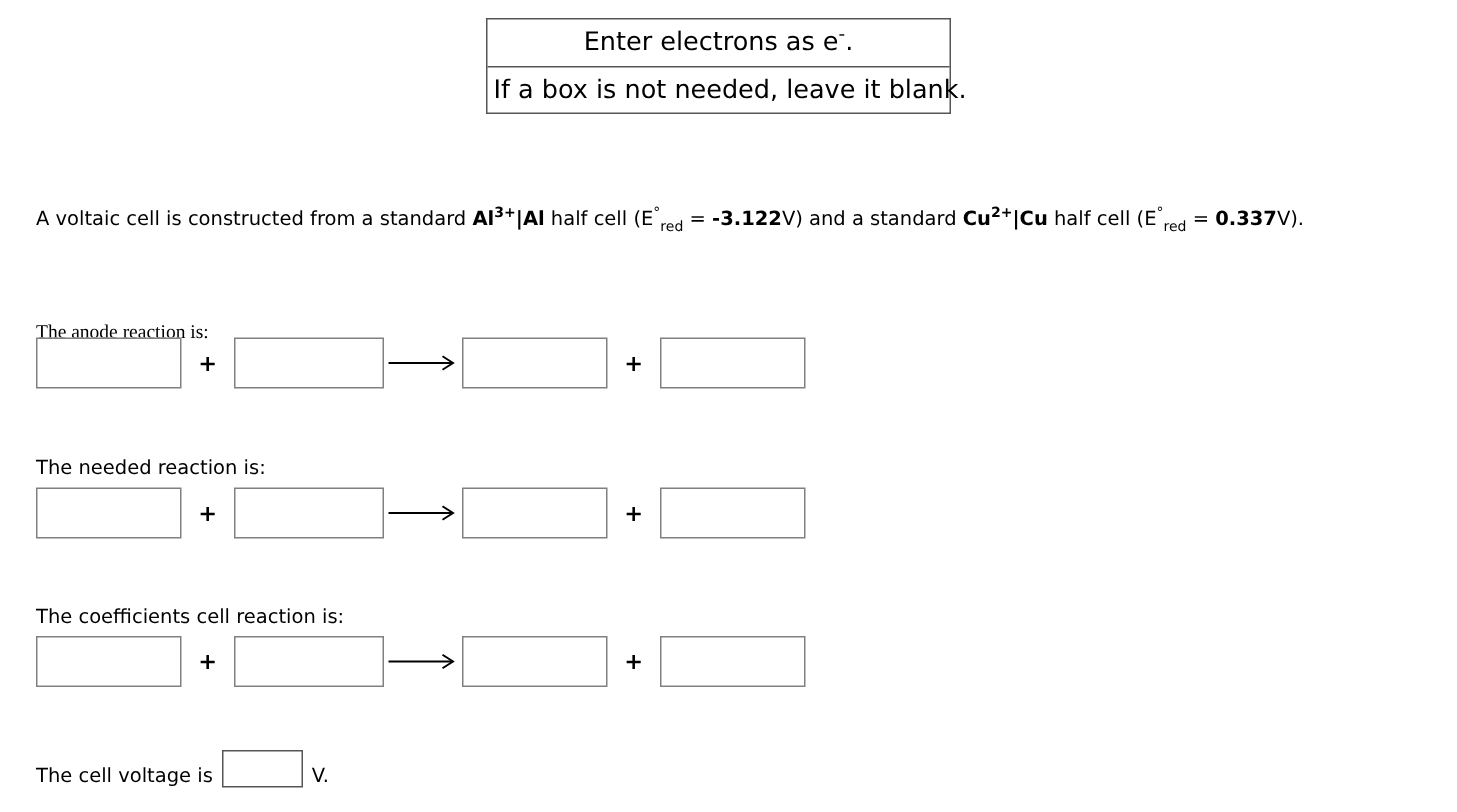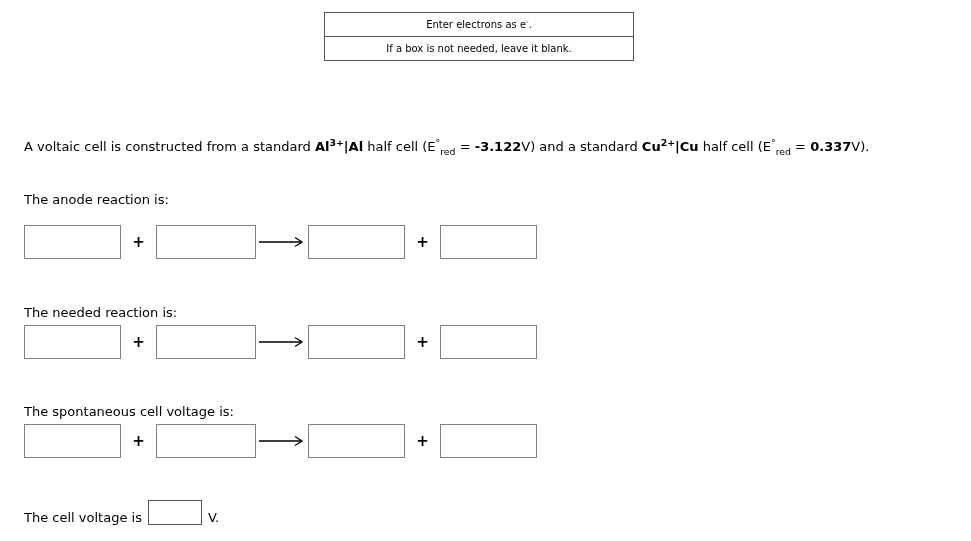--- a/index.html
+++ b/index.html
@@ -21,21 +21,21 @@
     position: absolute;
     left: 324px;
     top: 12px;
     width: 310px;
     border: 1px solid #555555;
     background: #ffffff;
     box-sizing: border-box;
   }
   .instruction-row {
     text-align: center;
-    font-size: 10px;
+    font-size: 17px;
     line-height: 1.1;
     padding: 6px 4px 6px 4px;
     white-space: nowrap;
     box-sizing: border-box;
   }
   .instruction-row + .instruction-row {
     border-top: 1px solid #555555;
   }
   .instruction-row.bold {
     font-weight: bold;
@@ -138,21 +138,21 @@
 
 <div class="instruction-box">
   <div class="instruction-row"><span>Enter electrons as e</span><sup>-</sup><span>.</span></div>
   <div class="instruction-row">If a box is not needed, leave it blank.</div>
 </div>
 
 <div class="problem">
   <span>A voltaic cell is constructed from a standard </span><b><span>Al</span><sup>3+</sup><span>|Al</span></b><span> half cell (E</span><sup>°</sup><sub>red</sub><span> = </span><b>-3.122</b><span>V) and a standard </span><b><span>Cu</span><sup>2+</sup><span>|Cu</span></b><span> half cell (E</span><sup>°</sup><sub>red</sub><span> = </span><b>0.337</b><span>V).</span>
 </div>
 
-<div class="section-label" style="left:24px; top:192px;">The anode reaction is:</div>
+<div class="section-label" style="left:24px; top:213px;font-family:Liberation Serif, serif;">The anode reaction is:</div>
 <div class="reaction-row" style="left:24px; top:224px;">
   <input class="rbox w1" type="text" value="" style="">
   <span class="plus">+</span>
   <input class="rbox w2" type="text" value="" style="">
   <span class="arrow">
     <svg width="50" height="12" viewBox="0 0 50 12" aria-hidden="true">
         <line x1="2" y1="6" x2="44" y2="6" stroke="#000" stroke-width="1.3"></line>
         <polyline points="38,1.5 45,6 38,10.5" fill="none" stroke="#000" stroke-width="1.3"></polyline>
       </svg>
   </span>
@@ -170,21 +170,21 @@
     <svg width="50" height="12" viewBox="0 0 50 12" aria-hidden="true">
         <line x1="2" y1="6" x2="44" y2="6" stroke="#000" stroke-width="1.3"></line>
         <polyline points="38,1.5 45,6 38,10.5" fill="none" stroke="#000" stroke-width="1.3"></polyline>
       </svg>
   </span>
   <input class="rbox w3" type="text" value="" style="">
   <span class="plus">+</span>
   <input class="rbox w4" type="text" value="" style="">
 </div>
 
-<div class="section-label" style="left:24px; top:404px;">The spontaneous cell voltage is:</div>
+<div class="section-label" style="left:24px; top:404px;">The coefficients cell reaction is:</div>
 <div class="reaction-row" style="left:24px; top:423px;">
   <input class="rbox w1" type="text" value="" style="">
   <span class="plus">+</span>
   <input class="rbox w2" type="text" value="" style="">
   <span class="arrow">
     <svg width="50" height="12" viewBox="0 0 50 12" aria-hidden="true">
         <line x1="2" y1="6" x2="44" y2="6" stroke="#000" stroke-width="1.3"></line>
         <polyline points="38,1.5 45,6 38,10.5" fill="none" stroke="#000" stroke-width="1.3"></polyline>
       </svg>
   </span>

